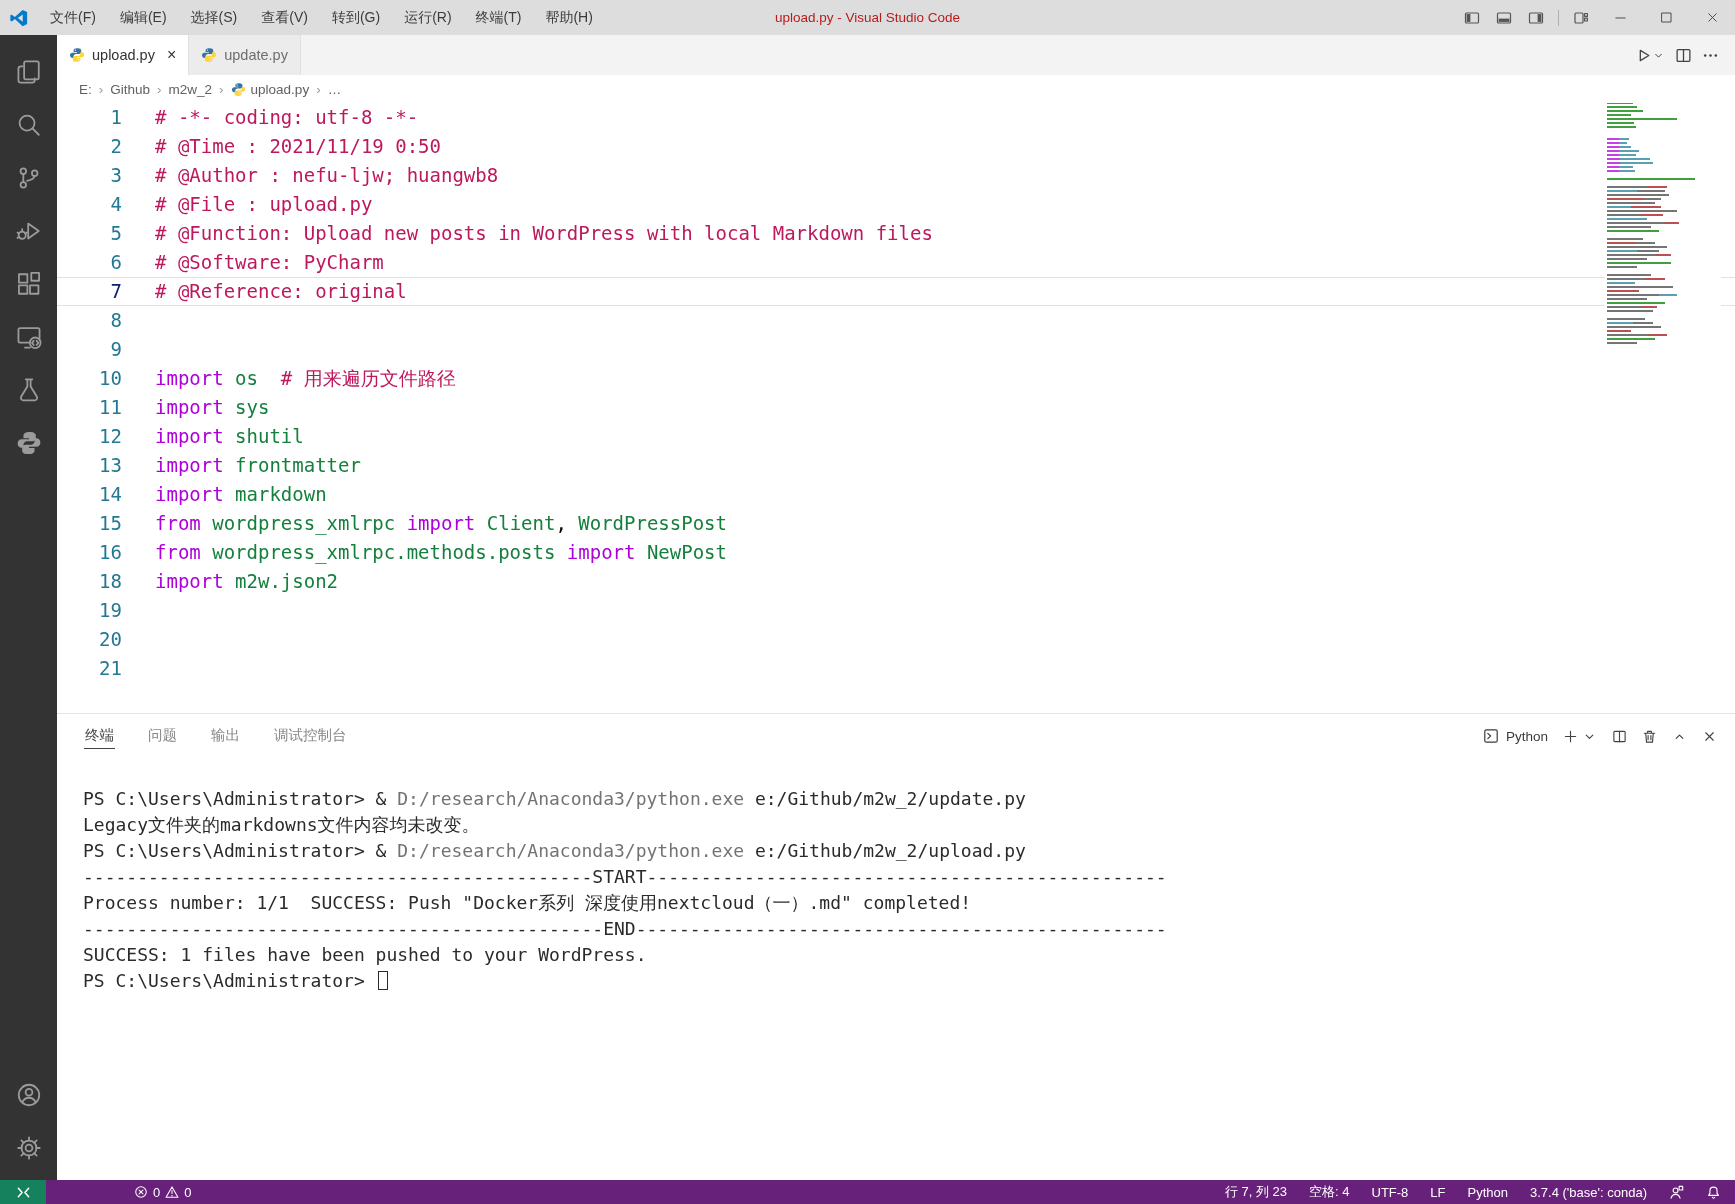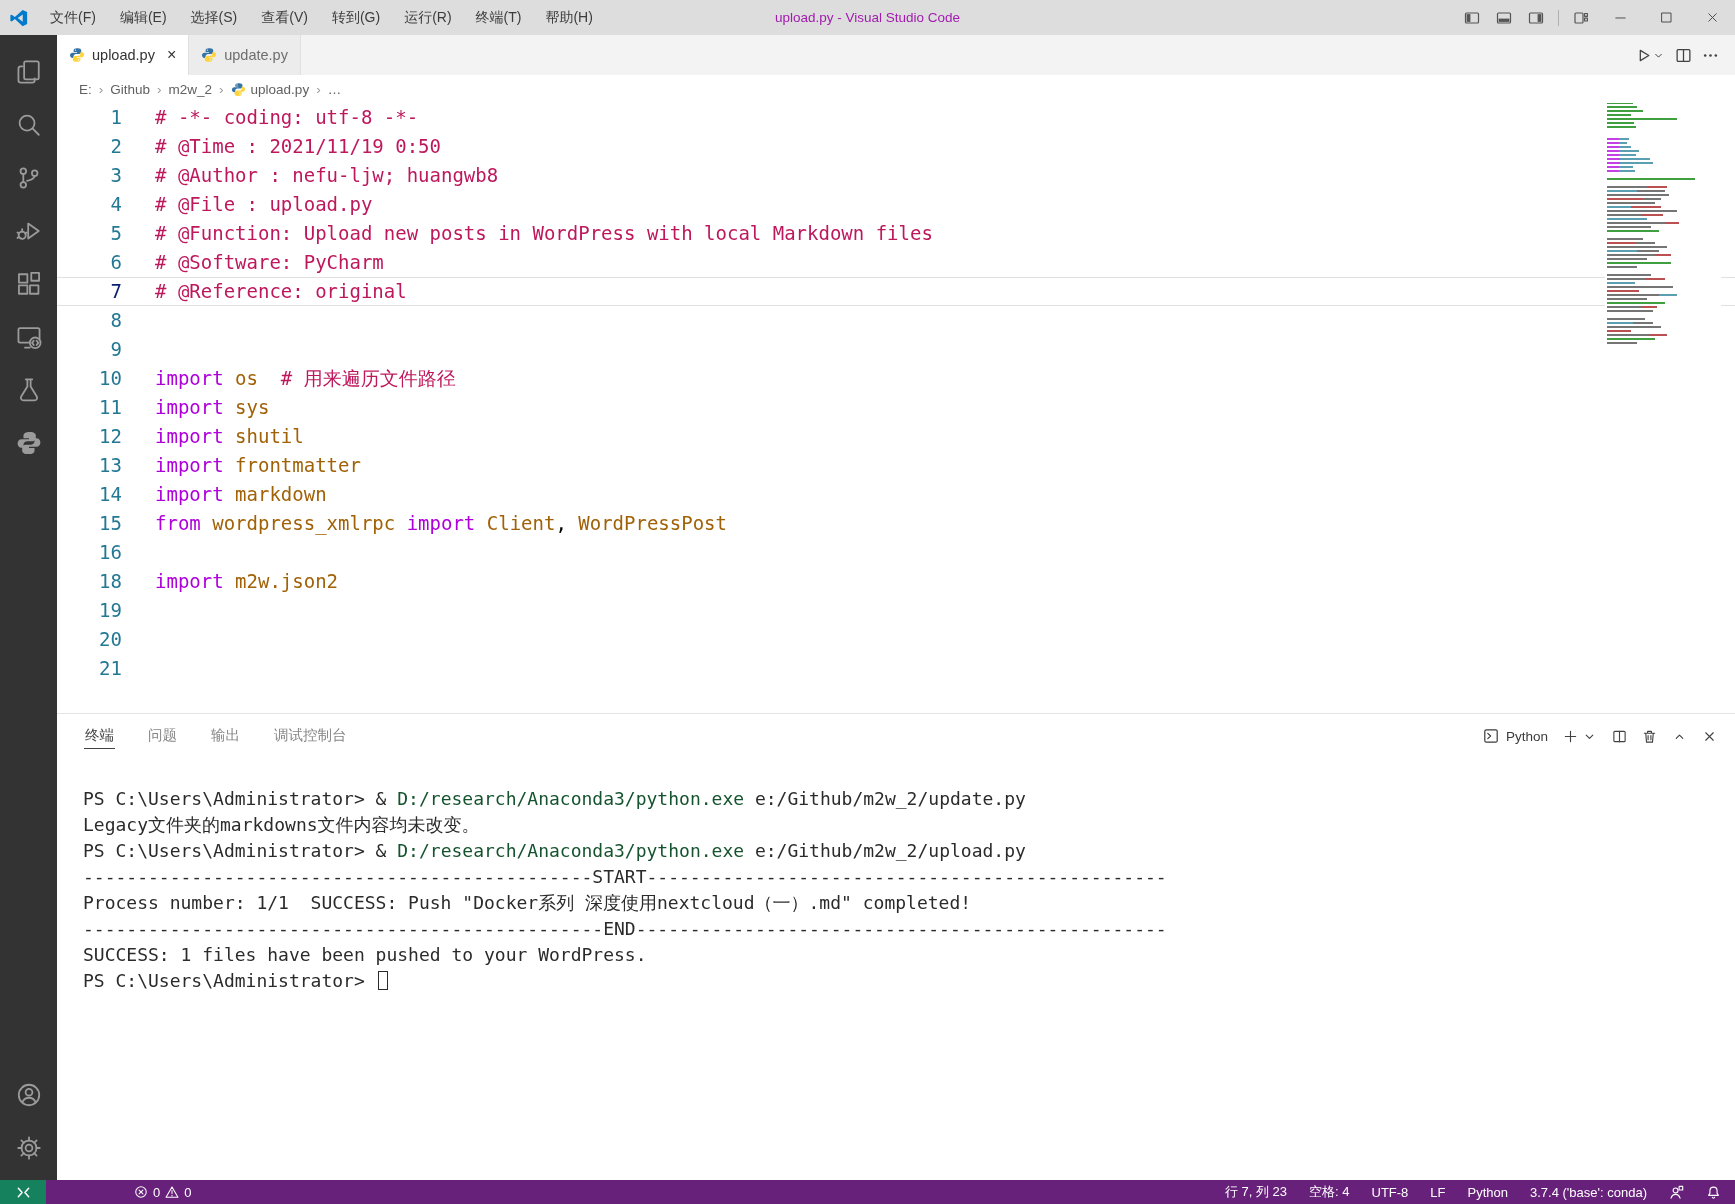--- a/index.html
+++ b/index.html
@@ -6,21 +6,21 @@
   body{width:1735px;height:1204px;position:relative;overflow:hidden;background:#fff;
        font-family:"Liberation Sans",sans-serif;-webkit-font-smoothing:antialiased}
   .ic{fill:none;stroke:currentColor;stroke-width:1.2;stroke-linecap:round;stroke-linejoin:round;display:block}
 
   
   .titlebar{position:absolute;top:0;left:0;right:0;height:35px;background:#DDDDDD;
             display:flex;align-items:center;color:#3c3c3c;font-size:14px;z-index:8}
   .logo{width:38px;display:flex;justify-content:center;align-items:center}
   .menubar{display:flex;height:100%}
   .menu-item{padding:0 12px;line-height:35px;cursor:default}
-  .window-title{position:absolute;left:50%;transform:translateX(-50%);color:#a21caf;font-size:13.5px}
+  .window-title{position:absolute;left:50%;transform:translateX(-50%);color:#b91c1c;font-size:13.5px}
   .titlebar-right{margin-left:auto;display:flex;align-items:center;height:100%}
   .tb-icon{width:32px;height:100%;display:flex;align-items:center;justify-content:center;color:#555}
   .tb-sep{width:1px;height:16px;background:#b0b0b0;margin:0 6px}
   .win-btn{width:46px;height:100%;display:flex;align-items:center;justify-content:center;color:#444}
 
   
   .activitybar{position:absolute;top:35px;left:0;width:57px;bottom:24px;background:#333333;
                display:flex;flex-direction:column;align-items:center;padding:10px 0 6px;box-sizing:border-box;z-index:7}
   .ab-icon{width:57px;height:53px;display:flex;align-items:center;justify-content:center;color:#9b9b9b}
   .ab-spacer{flex:1}
@@ -41,41 +41,41 @@
   .bc-item{display:flex;align-items:center;gap:5px}
   .bc-sep{color:#9a9a9a}
 
   
   .editor{position:absolute;top:103px;left:57px;right:0;height:610px;background:#fff;overflow:hidden;
           font-family:"DejaVu Sans Mono","Liberation Mono",monospace;font-size:19px;z-index:1}
   .code-line{display:flex;height:29px;line-height:29px;white-space:pre}
   .code-line.current{box-shadow:inset 0 1px 0 #E0E0E0, inset 0 -1px 0 #E0E0E0}
   .gutter{width:65px;flex:none;text-align:right;padding-right:33px;color:#237893}
   .current .gutter{color:#0B216F}
-  .cm{color:#be185d}.kw{color:#AF00DB}.ty{color:#a16207}.pl{color:#000000}
+  .cm{color:#be185d}.kw{color:#AF00DB}.ty{color:#15803d}.pl{color:#000000}
 
   
   .minimap{position:absolute;top:100px;right:14px;width:112px;background:#fff;z-index:2;padding:2px}
   .mm-row{height:2px;margin-bottom:2px;display:flex}
   .mm-row.gap{height:2px;margin-bottom:2px}
   .mm-seg{height:2px}
 
   
   .panel{position:absolute;top:713px;left:57px;right:0;bottom:24px;background:#fff;border-top:1px solid #E4E4E4;
          box-sizing:border-box;z-index:3}
   .panel-header{height:44px;display:flex;align-items:center;padding:0 18px 0 27px;font-size:14.5px;color:#868686}
   .panel-tab{margin-right:32px;padding:3px 1px;cursor:default}
   .panel-tab.active{color:#424242;border-bottom:1px solid #424242}
   .panel-actions{margin-left:auto;display:flex;align-items:center;gap:15px;color:#424242}
   .shell-select{display:flex;align-items:center;gap:7px;font-size:13.5px;color:#3b3b3b}
   .pa-group{display:flex;align-items:center;gap:4px}
   .terminal{padding:28px 0 0 26px;font-family:"DejaVu Sans Mono","Liberation Mono",monospace;
             font-size:18px;line-height:26px;color:#2b2b2b;white-space:pre}
   .term-line{height:26px}
-  .tx{color:#2b2b2b}.yp{color:#14532d}
+  .tx{color:#2b2b2b}.yp{color:#737373}
   .term-cursor{display:inline-block;width:10px;height:19px;border:1.5px solid #2b2b2b;
                vertical-align:-3px;margin-left:2px;box-sizing:border-box}
 
   
   .statusbar{position:absolute;left:0;right:0;bottom:0;height:24px;background:#68217A;color:#fff;
              display:flex;align-items:center;font-size:13px;z-index:9}
   .sb-remote{background:#16825D;height:100%;width:46px;display:flex;align-items:center;justify-content:center}
   .sb-problems{display:flex;align-items:center;gap:5px;margin-left:88px}
   .sb-right{margin-left:auto;display:flex;align-items:center;gap:22px;padding-right:14px}
   .sb-item{display:flex;align-items:flex-start;gap:4px;white-space:nowrap}
@@ -300,21 +300,21 @@
     <div class="code-line"><div class="gutter">6</div><div class="line-text"><span class="cm"># @Software: PyCharm</span></div></div>
     <div class="code-line current"><div class="gutter">7</div><div class="line-text"><span class="cm"># @Reference: original</span></div></div>
     <div class="code-line"><div class="gutter">8</div><div class="line-text"></div></div>
     <div class="code-line"><div class="gutter">9</div><div class="line-text"></div></div>
     <div class="code-line"><div class="gutter">10</div><div class="line-text"><span class="kw">import</span><span class="ty"> os</span><span class="cm">  # 用来遍历文件路径</span></div></div>
     <div class="code-line"><div class="gutter">11</div><div class="line-text"><span class="kw">import</span><span class="ty"> sys</span></div></div>
     <div class="code-line"><div class="gutter">12</div><div class="line-text"><span class="kw">import</span><span class="ty"> shutil</span></div></div>
     <div class="code-line"><div class="gutter">13</div><div class="line-text"><span class="kw">import</span><span class="ty"> frontmatter</span></div></div>
     <div class="code-line"><div class="gutter">14</div><div class="line-text"><span class="kw">import</span><span class="ty"> markdown</span></div></div>
     <div class="code-line"><div class="gutter">15</div><div class="line-text"><span class="kw">from</span><span class="ty"> wordpress_xmlrpc</span><span class="kw"> import</span><span class="ty"> Client</span><span class="pl">,</span><span class="ty"> WordPressPost</span></div></div>
-    <div class="code-line"><div class="gutter">16</div></div>
+    <div class="code-line"><div class="gutter">16</div><div class="line-text"><span class="kw">from</span><span class="ty"> wordpress_xmlrpc.methods.posts</span><span class="kw"> import</span><span class="ty"> NewPost</span></div></div>
     <div class="code-line"><div class="gutter">18</div><div class="line-text"><span class="kw">import</span><span class="ty"> m2w.json2</span></div></div>
     <div class="code-line"><div class="gutter">19</div><div class="line-text"></div></div>
     <div class="code-line"><div class="gutter">20</div></div>
     <div class="code-line"><div class="gutter">21</div><div class="line-text"></div></div>
   </div>
 
 <div class="minimap" id="minimap">
     <div class="mm-row">
       <span class="mm-seg" style="width: 26px; background: rgb(0, 128, 0); opacity: 0.75;"></span>
     </div>

